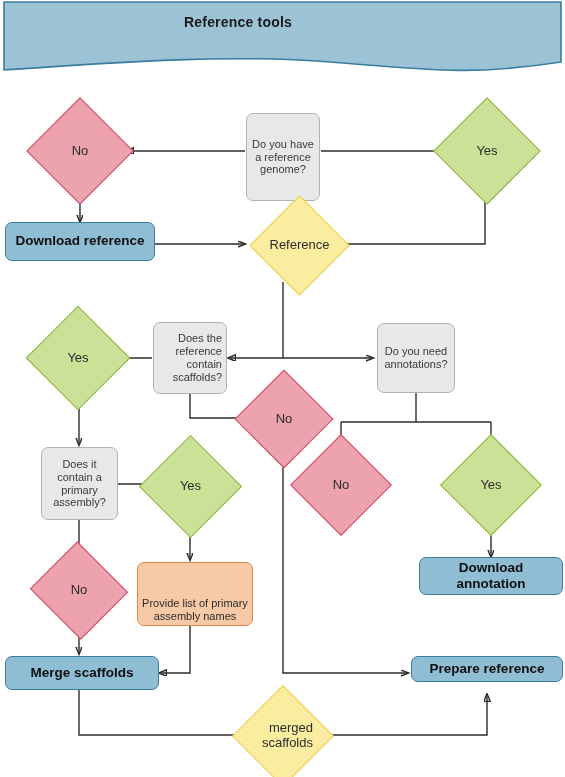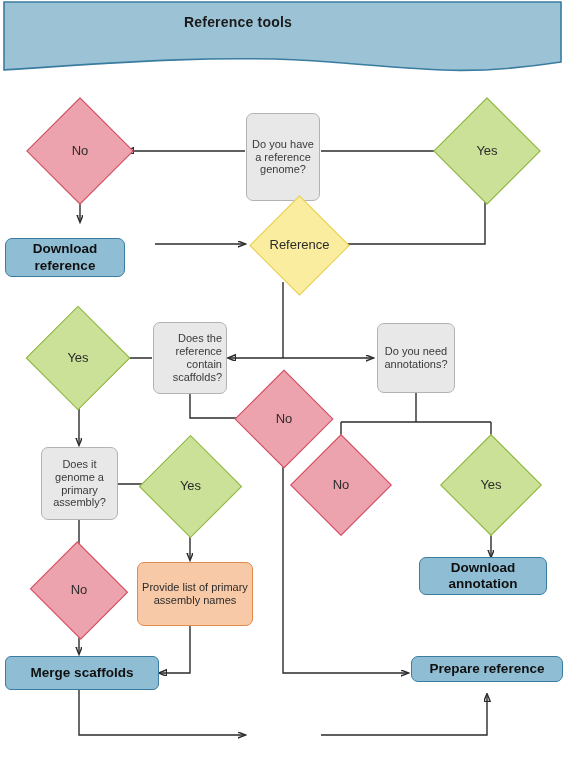--- a/index.html
+++ b/index.html
@@ -63,20 +63,21 @@
     border-color: #3a7ca0;
     color: #101010;
     font-weight: bold;
     font-size: 13.5px;
     line-height: 1.2;
   }
   .rbox.orange {
     background: #f7c9a6;
     border-color: #e08a4e;
     color: #2b2b2b;
+    align-items: flex-end;
   }
 
   .diamond {
     position: absolute;
   }
   .diamond .dshape {
     position: absolute;
     inset: 0;
     transform: rotate(45deg);
     border: 1px solid;
@@ -187,21 +188,21 @@
 
   <div class="node rbox grey" style="left:246px; top:113px; width:74px; height:88px;">
     <span>Do you have a reference genome?</span>
   </div>
 
   <div class="diamond green" style="left:449px; top:113px; width:76px; height:76px;">
     <div class="dshape"></div>
     <div class="dlabel">Yes</div>
   </div>
 
-  <div class="node rbox blue" style="left:5px; top:238px; width:120px; height:39px;">
+  <div class="node rbox blue" style="left:5px; top:222px; width:150px; height:39px;">
     <span>Download reference</span>
   </div>
 
   <div class="diamond yellow" style="left:264px; top:210px; width:71px; height:71px;">
     <div class="dshape"></div>
     <div class="dlabel">Reference</div>
   </div>
 
   <div class="diamond green" style="left:41px; top:321px; width:74px; height:74px;">
     <div class="dshape"></div>
@@ -215,21 +216,21 @@
   <div class="node rbox grey" style="left:377px; top:323px; width:78px; height:70px;justify-content:center;">
     <span>Do you need annotations?</span>
   </div>
 
   <div class="diamond red" style="left:249px; top:384px; width:70px; height:70px;">
     <div class="dshape"></div>
     <div class="dlabel">No</div>
   </div>
 
   <div class="node rbox grey" style="left:41px; top:447px; width:77px; height:73px;">
-    <span>Does it genome a primary assembly?</span>
+    <span>Does it contain a primary assembly?</span>
   </div>
 
   <div class="diamond green" style="left:154px; top:450px; width:73px; height:73px;">
     <div class="dshape"></div>
     <div class="dlabel">Yes</div>
   </div>
 
   <div class="diamond red" style="left:305px; top:449px; width:72px; height:72px;">
     <div class="dshape"></div>
     <div class="dlabel">No</div>
@@ -242,26 +243,30 @@
 
   <div class="diamond red" style="left:43px; top:557px; width:72px; height:67px;">
     <div class="dshape"></div>
     <div class="dlabel">No</div>
   </div>
 
   <div class="node rbox orange" style="left:137px; top:562px; width:116px; height:64px;">
     <span>Provide list of primary assembly names</span>
   </div>
 
-  <div class="node rbox blue" style="left:419px; top:557px; width:128px; height:38px;">
+  <div class="node rbox blue" style="left:419px; top:557px; width:144px; height:38px;">
     <span>Download annotation</span>
   </div>
 
-  <div class="node rbox blue" style="left:5px; top:656px; width:154px; height:34px;border-radius:6px;">
+  <div class="node rbox blue" style="left:5px; top:656px; width:154px; height:34px;">
     <span>Merge scaffolds</span>
   </div>
 
   <div class="node rbox blue" style="left:411px; top:656px; width:152px; height:26px;">
     <span>Prepare reference</span>
   </div>
 
+  <div class="diamond yellow" style="left:247px; top:700px; width:72px; height:72px;">
+    <div class="dshape"></div>
+    <div class="dlabel" style="white-space:normal; padding:0 6px;">merged scaffolds</div>
+  </div>
 
 </div>
 
 </body></html>

